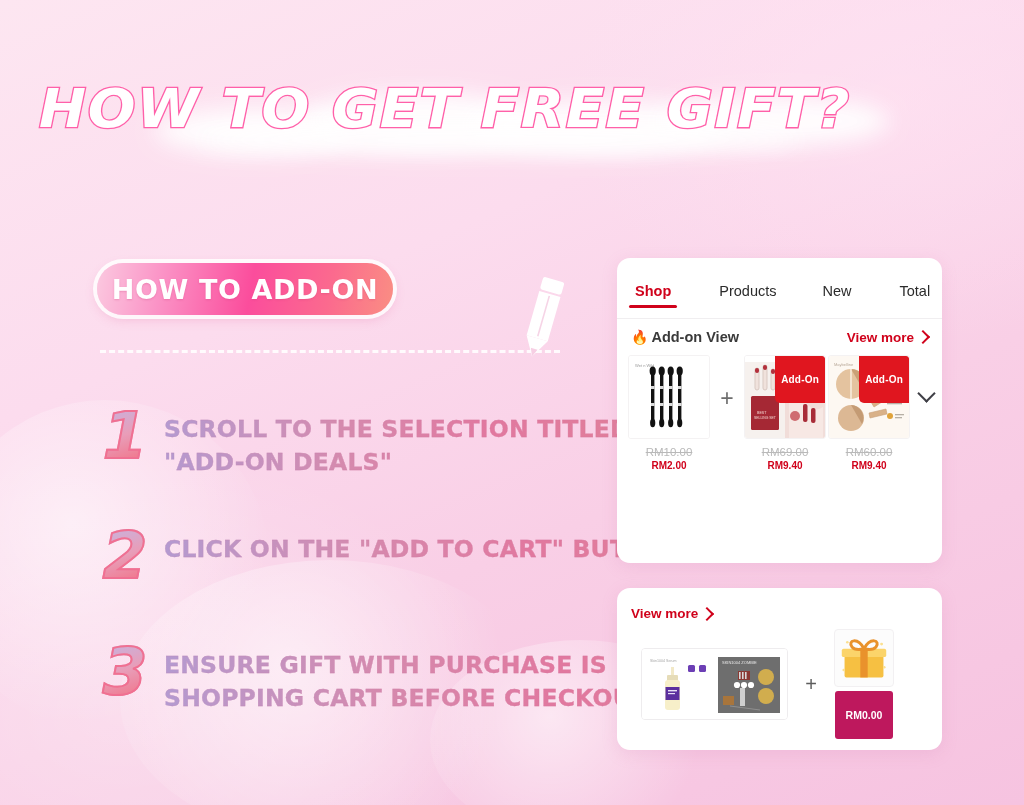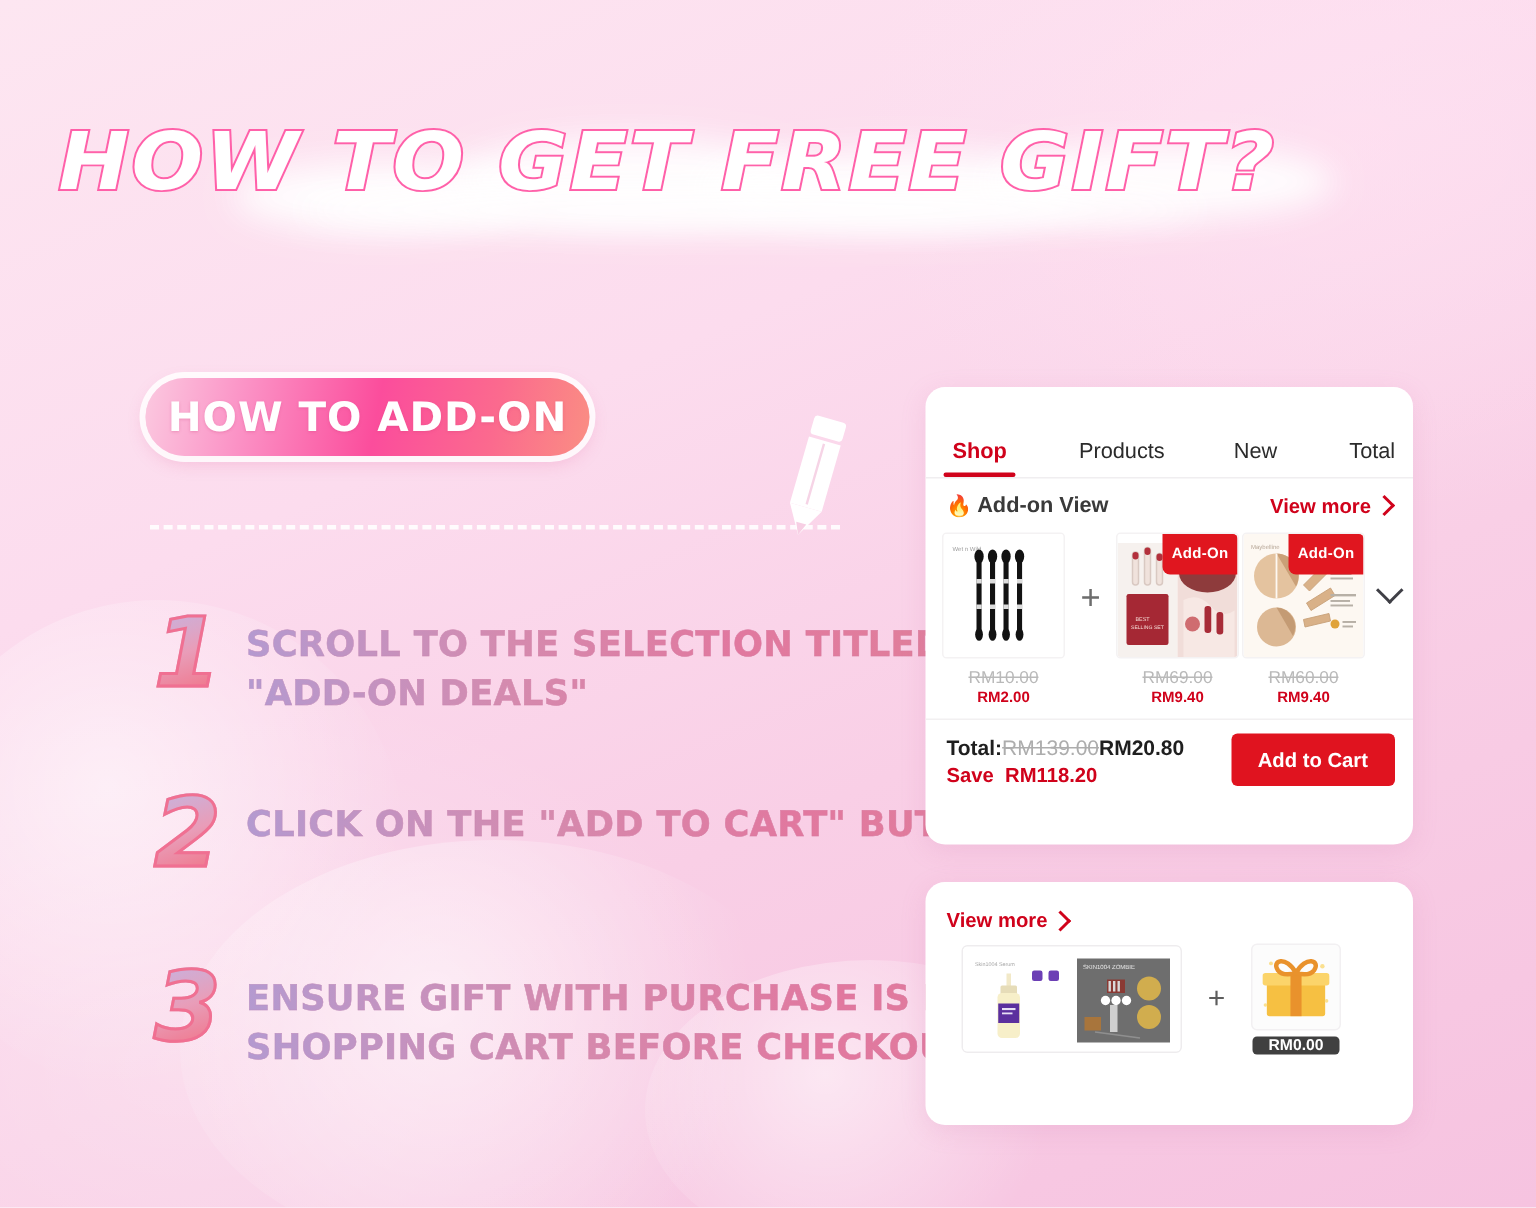--- a/index.html
+++ b/index.html
@@ -26,21 +26,21 @@
     font-size:53px;letter-spacing:1.5px;
     color:#ffffff;
     -webkit-text-stroke:2.6px #ff5fa8;
     paint-order:stroke fill;
     text-shadow:0 0 1px #ff74b4;
     transform:scaleX(1.06);
   }
 
   
   #badge-addon{
-    position:absolute;left:97px;top:252px;width:296px;height:52px;
+    position:absolute;left:97px;top:263px;width:296px;height:52px;
     border-radius:26px;
     background:linear-gradient(100deg,#fbc9e0 0%,#fb93c6 22%,#fb4d9c 52%,#fb6a8e 78%,#fa8e83 100%);
     box-shadow:0 0 0 4px rgba(255,255,255,.85), 0 4px 12px rgba(228,90,150,.28);
     display:flex;align-items:center;justify-content:center;
   }
   #badge-addon-label{
     font-family:"DejaVu Sans",sans-serif;font-weight:bold;font-size:27px;
     color:#fff;letter-spacing:.6px;white-space:nowrap;
     text-shadow:0 1px 2px rgba(204,60,120,.30);
   }
@@ -77,21 +77,21 @@
   
   .card{
     position:absolute;background:#fff;border-radius:13px;
     box-shadow:0 4px 16px rgba(210,120,170,.17);
     overflow:hidden;
   }
   #card-shop{left:617px;top:258px;width:325px;height:305px;}
   #card-freegift{left:617px;top:588px;width:325px;height:162px;}
 
   
-  #tabbar{display:flex;align-items:flex-end;height:46px;padding:0 0 0 18px;
+  #tabbar{display:flex;align-items:center;height:46px;padding:0 0 0 18px;
     border-bottom:1px solid #f0eef0;margin-top:14px;position:relative;}
   .tab{font-size:14.5px;color:#2b2b2b;padding:0 0 9px 0;position:relative;white-space:nowrap;}
   .tab.active{color:#d0021b;font-weight:bold;}
   .tab.active::after{content:"";position:absolute;left:-6px;right:-6px;bottom:0;height:3px;
     background:#d0021b;border-radius:2px;}
   #tab-shop{margin-right:48px;}
   #tab-products{margin-right:46px;}
   #tab-new{margin-right:48px;}
 
   
@@ -102,21 +102,21 @@
   .viewmore{display:flex;align-items:center;gap:4px;color:#d0021b;font-size:13.5px;font-weight:bold;}
   .chev-right{width:8px;height:8px;border-right:2px solid #d0021b;border-bottom:2px solid #d0021b;
     transform:rotate(-45deg);}
 
   
   #product-row{display:flex;align-items:flex-start;padding:6px 6px 0 10px;}
   .prod{width:84px;display:flex;flex-direction:column;align-items:center;}
   .prod-img{width:80px;height:82px;background:#fff;position:relative;overflow:hidden;
     border:1px solid #f4f2f3;border-radius:3px;}
   .badge-addon{position:absolute;right:0;top:0;background:#e0161f;color:#fff;
-    font-size:10px;font-weight:bold;padding:8px 6px;border-radius:0 3px 0 5px;letter-spacing:.2px;}
+    font-size:10px;font-weight:bold;padding:18px 6px;border-radius:0 3px 0 5px;letter-spacing:.2px;}
   .price-old{font-size:11.5px;color:#b9b9b9;text-decoration:line-through;margin-top:7px;}
   .price-new{font-size:10px;color:#d0021b;font-weight:bold;margin-top:2px;}
   .plus-sign{font-size:23px;color:#6d6d6d;width:32px;text-align:center;padding-top:30px;}
   #chev-down-prod{width:11px;height:11px;border-right:2.4px solid #3f3f46;border-bottom:2.4px solid #3f3f46;
     transform:rotate(45deg);margin:32px 0 0 9px;}
 
   
   #total-row{display:flex;align-items:center;justify-content:space-between;
     padding:9px 12px 0 14px;border-top:1px solid #f2f0f1;margin-top:8px;}
   #total-line{font-size:14px;color:#1f1f1f;font-weight:bold;white-space:nowrap;}
@@ -128,22 +128,22 @@
   
   #fg-head{display:flex;align-items:center;justify-content:space-between;padding:18px 14px 0 14px;}
   #fg-title{font-size:14.5px;color:#262626;font-weight:bold;}
   #fg-body{display:flex;align-items:center;padding:8px 14px 0 24px;}
   #fg-prodbox{width:145px;height:70px;border:1px solid #eeecee;border-radius:4px;
     background:#fff;display:flex;align-items:center;overflow:hidden;}
   #fg-plus{font-size:20px;color:#5d5d5d;width:46px;text-align:center;}
   #fg-gift{width:60px;display:flex;flex-direction:column;align-items:center;}
   #fg-gift-img{width:58px;height:56px;background:#fcfcfc;border:1px solid #f2f0f2;border-radius:4px;
     display:flex;align-items:center;justify-content:center;}
-  #fg-gift-price{margin-top:4px;background:#404040;color:#fff;font-size:10.5px;font-weight:bold;
-    padding:0 0;border-radius:3px;width:58px;text-align:center;}
+  #fg-gift-price{margin-top:4px;background:#be185d;color:#fff;font-size:10.5px;font-weight:bold;
+    padding:18px 0;border-radius:3px;width:58px;text-align:center;}
 </style>
 </head>
 <body>
 
 <div class="cloud" style="left:155px;top:108px;width:200px;height:46px;"></div>
 <div class="cloud" style="left:300px;top:92px;width:240px;height:56px;"></div>
 <div class="cloud" style="left:470px;top:100px;width:260px;height:52px;"></div>
 <div class="cloud" style="left:660px;top:96px;width:230px;height:50px;"></div>
 <div class="cloud" style="left:200px;top:126px;width:600px;height:28px;"></div>
 <div class="softblob" style="left:-60px;top:400px;width:330px;height:330px;"></div>
@@ -314,32 +314,20 @@
         </svg>
         <span class="badge-addon">Add-On</span>
       </div>
       <div class="price-old">RM60.00</div>
       <div class="price-new">RM9.40</div>
     </div>
 
     <div id="chev-down-prod"></div>
   </div>
 
-  <div id="total-row">
-    <div>
-      <div id="total-line">
-        <span>Total:</span><span id="total-old">RM139.00</span><span>RM20.80</span>
-      </div>
-      <div id="save-line">
-        <span>Save</span>&nbsp;
-        <span>RM118.20</span>
-      </div>
-    </div>
-    <div id="add-to-cart-button">Add to Cart</div>
-  </div>
 </div>
 
 <div class="card" id="card-freegift">
   <div id="fg-head">
     <div class="viewmore">
       <span>View more</span>
       <span class="chev-right"></span>
     </div>
   </div>
 

